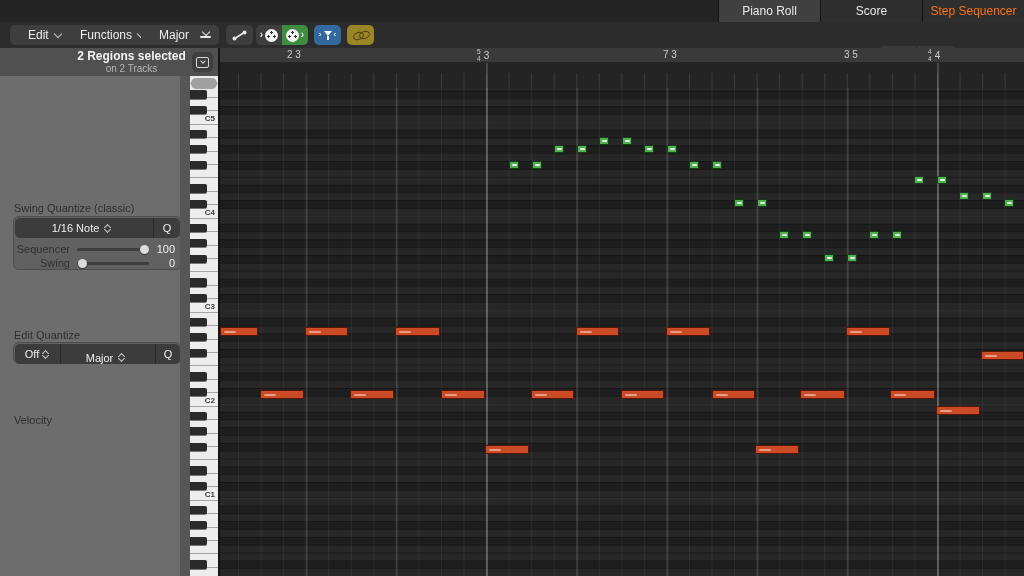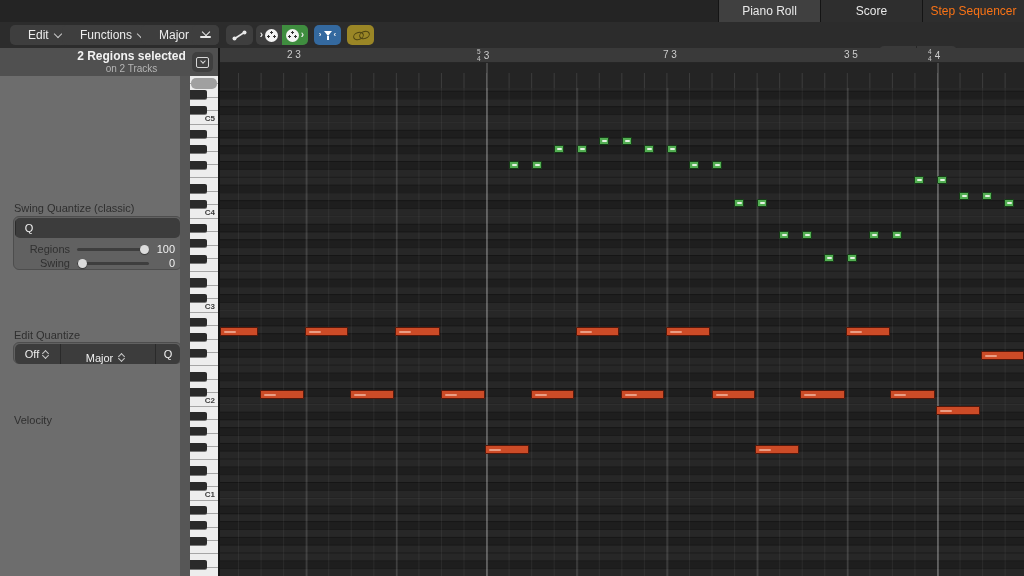--- a/index.html
+++ b/index.html
@@ -190,25 +190,32 @@
           <span class="chev down"></span>
         </span>
     </div>
   </div>
 
   <div id="panel">
 
     <div class="section-label" style="top:126px;">Swing Quantize (classic)</div>
     <div class="box" style="top:140px;height:54px;">
       <div class="drop-row">
+        <div class="drop-cell" style="flex:1;">
+          <span>1/16 Note</span>
+          <span class="drop-chevs">
+            <span class="chev up"></span>
+              <span class="chev down"></span>
+          </span>
+        </div>
         <div class="vsep"></div>
         <div class="q-cell">Q</div>
       </div>
       <div class="slider-row" style="margin-top:4px;">
-        <span class="slider-label">Regions</span>
+        <span class="slider-label">Sequencer</span>
         <span class="slider-track">
           <span class="slider-line"></span>
           <span class="slider-knob" id="strength-knob" style="left: calc(100% - 9px);"></span>
         </span>
         <span class="slider-value">100</span>
       </div>
       <div class="slider-row">
         <span class="slider-label">Swing</span>
         <span class="slider-track">
           <span class="slider-line"></span>

